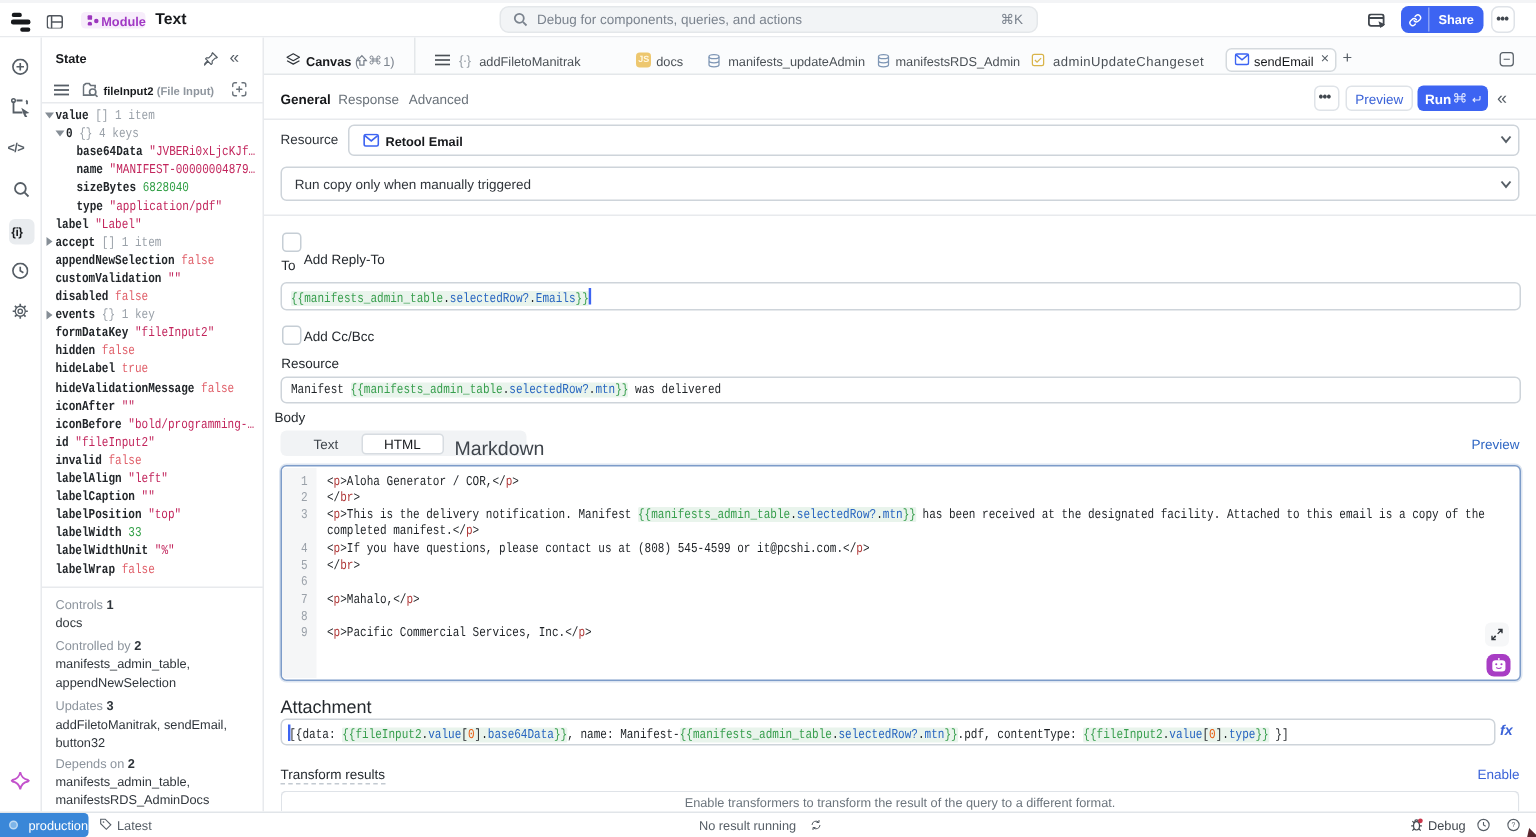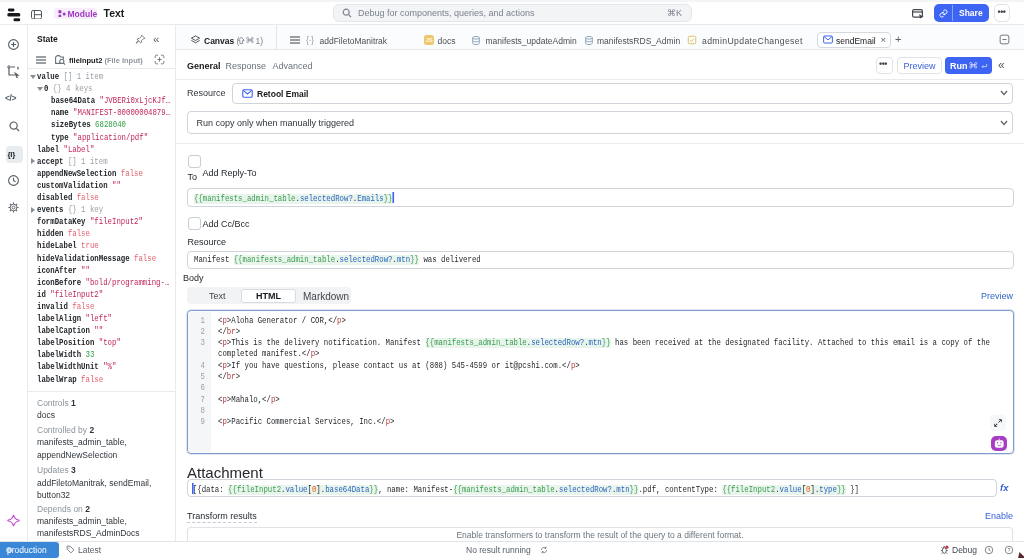--- a/index.html
+++ b/index.html
@@ -278,22 +278,22 @@
 <div class="abs m" style="left:193.5px;top:192px"><span class="tok"><span class="grn">{{manifests_admin_table</span>.<span class="blu">selectedRow?</span>.<span class="blu">Emails</span><span class="grn">}}</span></span><span class="ib" style="width:2px;height:11px;background:#3d64f2;vertical-align:-2px"></span></div>
 <div class="abs" style="left:187.5px;top:216.5px;width:13px;height:13px;border:1px solid #c6ced5;border-radius:3px;background:#fff"></div>
 <div class="abs" style="left:202.5px;top:218.5px;font-size:9px;color:#24292e">Add Cc/Bcc</div>
 <div class="abs" style="left:187.5px;top:237px;font-size:9px;color:#24292e">Resource</div>
 <div class="abs" style="left:186.5px;top:250.5px;width:827px;height:18px;background:#fff;border:1px solid #ced4da;border-radius:4px"></div>
 <div class="abs m" style="left:193.5px;top:254.5px">Manifest <span class="tok"><span class="grn">{{manifests_admin_table</span>.<span class="blu">selectedRow?</span>.<span class="blu">mtn</span><span class="grn">}}</span></span> was delivered</div>
 <div class="abs" style="left:183px;top:273px;font-size:9px;color:#24292e">Body</div>
 <div class="abs" style="left:187px;top:287px;width:164px;height:17px;background:#f1f3f5;border-radius:4px"></div>
 <div class="abs" style="left:241px;top:288.5px;width:55px;height:14px;background:#fff;border:1px solid #d7dce1;border-radius:3px"></div>
 <div class="abs" style="left:209px;top:291px;font-size:9px;color:#3f454c">Text</div>
-<div class="abs" style="left:256px;top:291px;font-size:9px;font-weight:bold;color:#17191c">HTML</div>
-<div class="abs" style="left:303px;top:291px;font-size:10px;color:#3f454c">Markdown</div>
+<div class="abs" style="left:256px;top:291px;font-size:9px;font-weight:normal;color:#17191c">HTML</div>
+<div class="abs" style="left:303px;top:291px;font-size:13px;color:#3f454c">Markdown</div>
 <div class="abs" style="left:981px;top:291px;font-size:9px;color:#3168c4">Preview</div>
 
 
 <div class="abs" style="left:186.5px;top:310px;width:827px;height:143.5px;background:#fff;border:1.5px solid #7d9cc9;border-radius:4px;box-shadow:0 0 0 1px rgba(125,156,201,0.25)"></div>
 <div class="abs" style="left:188px;top:311.5px;width:22.5px;height:140.5px;background:#f5f6f7;border-radius:2px 0 0 2px"></div>
 <div class="abs m mr" style="left:185px;top:315.5px;width:20px;text-align:right;color:#9aa1a9">1</div>
 <div class="abs m mr" style="left:185px;top:326.8px;width:20px;text-align:right;color:#9aa1a9">2</div>
 <div class="abs m mr" style="left:185px;top:338.1px;width:20px;text-align:right;color:#9aa1a9">3</div>
 <div class="abs m mr" style="left:185px;top:360.7px;width:20px;text-align:right;color:#9aa1a9">4</div>
 <div class="abs m mr" style="left:185px;top:372px;width:20px;text-align:right;color:#9aa1a9">5</div>
@@ -317,36 +317,36 @@
 <div class="abs" style="left:991px;top:435.5px;width:15.5px;height:15.5px;background:#a83dc4;border-radius:5px"></div>
 <svg class="abs" style="left:993.5px;top:438px" width="10.5" height="10.5" viewBox="0 0 24 24">
  <rect x="2" y="5" width="20" height="17" rx="5" fill="#fff"></rect>
  <circle cx="8" cy="11" r="1.6" fill="#a83dc4"></circle>
     <circle cx="16" cy="11" r="1.6" fill="#a83dc4"></circle>
  <path d="M8 16 q4 3 8 0" fill="none" stroke="#a83dc4" stroke-width="1.8"></path>
  <line x1="12" y1="5" x2="12" y2="1.5" stroke="#fff" stroke-width="2"></line>
 </svg>
 
 
-<div class="abs" style="left:187px;top:464px;font-size:15px;color:#24292e">Attachment</div>
+<div class="abs" style="left:187px;top:464px;font-size:12px;color:#24292e">Attachment</div>
 <div class="abs" style="left:186.5px;top:478.5px;width:810px;height:18.5px;background:#fff;border:1px solid #ced4da;border-radius:4px"></div>
 <div class="abs m" style="left:192px;top:483px"><span class="ib" style="width:2px;height:11px;background:#3d64f2;vertical-align:-2px;margin-right:-1px"></span>[{data: <span class="tok"><span class="grn">{{fileInput2</span>.<span class="blu">value</span>[<span class="org">0</span>].<span class="blu">base64Data</span><span class="grn">}}</span></span>, name: Manifest-<span class="tok"><span class="grn">{{manifests_admin_table</span>.<span class="blu">selectedRow?</span>.<span class="blu">mtn</span><span class="grn">}}</span></span>.pdf, contentType: <span class="tok"><span class="grn">{{fileInput2</span>.<span class="blu">value</span>[<span class="org">0</span>].<span class="blu">type</span><span class="grn">}}</span></span> }]</div>
 <div class="abs" style="left:1000px;top:482px;font-size:9.5px;font-style:italic;color:#3b63d8;font-weight:bold">fx</div>
 
 
 <div class="abs" style="left:187px;top:510.5px;font-size:9px;color:#24292e;border-bottom:1px dashed #c3cad1;padding-bottom:1px">Transform results</div>
 <div class="abs" style="left:985px;top:510.5px;font-size:9px;color:#3b63d8">Enable</div>
 <div class="abs" style="left:187px;top:526.5px;width:826px;height:14px;background:#fff;border:1px solid #dfe3e8;border-radius:4px 4px 0 0;border-bottom:none"></div>
 <div class="abs" style="left:187px;top:529.5px;width:826px;text-align:center;font-size:8.5px;color:#6c757d">Enable transformers to transform the result of the query to a different format.</div>
 
 
 <div class="abs" style="left:0;top:541px;width:1024px;height:17px;background:#fff;border-top:1px solid #e1e5e9"></div>
 <div class="abs" style="left:0;top:541.5px;width:59px;height:16.5px;background:#3a87d8;border-radius:0 3px 3px 0"></div>
 <div class="abs" style="left:6px;top:546.5px;width:6px;height:6px;border-radius:50%;background:#7db4e8;border:1px solid #bcd8f2"></div>
-<div class="abs" style="left:7px;top:545px;font-size:8.5px;color:#fff">production</div>
+<div class="abs" style="left:19px;top:545px;font-size:8.5px;color:#fff">production</div>
 <svg class="abs" style="left:66px;top:545px" width="9" height="9" viewBox="0 0 24 24">
  <path d="M3 3 h8 l10 10 -8 8 L3 11 Z" fill="none" stroke="#565e66" stroke-width="2"></path>
  <circle cx="8" cy="8" r="1.5" fill="#565e66"></circle>
 </svg>
 <div class="abs" style="left:78px;top:545px;font-size:8.5px;color:#565e66">Latest</div>
 <div class="abs" style="left:466px;top:545px;font-size:8.5px;color:#565e66">No result running</div>
 <svg class="abs" style="left:540px;top:545.5px" width="8" height="8" viewBox="0 0 24 24">
  <path d="M4 12a8 8 0 0 1 14-5 M20 12a8 8 0 0 1-14 5" fill="none" stroke="#565e66" stroke-width="2"></path>
  <path d="M18 2 v5 h-5 M6 22 v-5 h5" fill="none" stroke="#565e66" stroke-width="2"></path>
 </svg>

